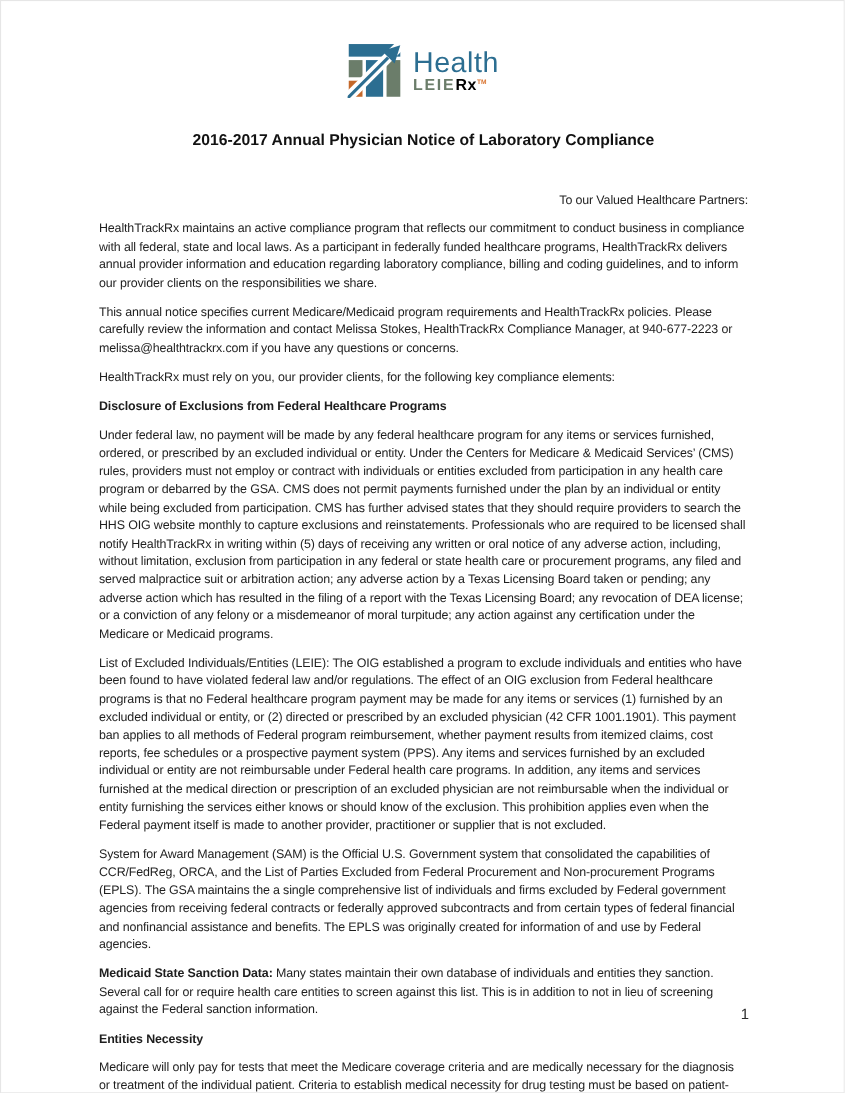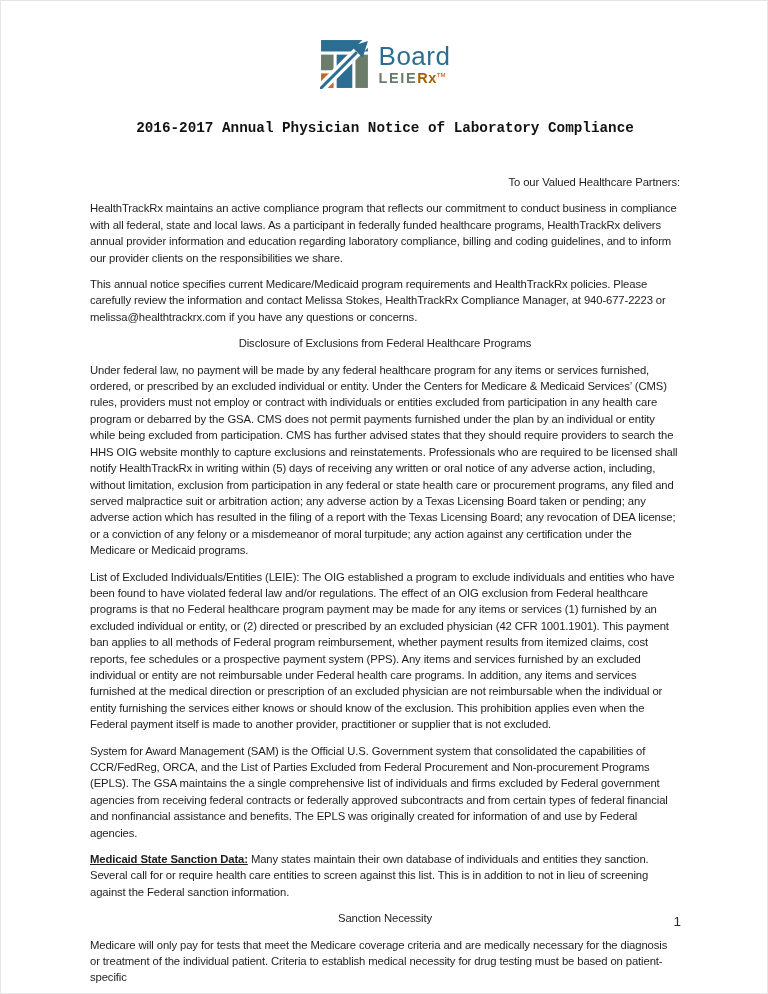--- a/index.html
+++ b/index.html
@@ -32,46 +32,45 @@
     letter-spacing: 0.5px;
     color: #2c6e91;
   }
   .brand-bottom {
     font-size: 14.5px;
     font-weight: bold;
     letter-spacing: 1.6px;
     margin-top: 2px;
     color: #6b7d6a;
   }
-  .brand-rx { color: #a16207; letter-spacing: 0.5px; }
+  .brand-rx { color: #000000; letter-spacing: 0.5px; }
   .brand-tm {
     color: #d9732e;
     font-size: 6px;
     vertical-align: super;
     font-weight: bold;
     letter-spacing: 0;
   }
   .doc-title {
     text-align: center;
     font-weight: bold;
     font-size: 14.3px;
     color: #121212;
     margin: 31px 0 0 0;
-    font-family: Liberation Mono, monospace;
   }
   .salutation { margin-top: 38px !important; text-align: right; }
   p.body-par {
     font-size: 11.3px;
     line-height: 16.4px;
     letter-spacing: -0.12px;
     margin: 0 0 10px 0;
     color: #1e1e1e;
   }
-  p.body-par.heading { font-weight: normal; text-align: center; }
-  .bold-lead { font-weight: bold; text-decoration: underline; }
+  p.body-par.heading { font-weight: bold; }
+  .bold-lead { font-weight: bold; }
   .page-number {
     position: absolute;
     right: 86px;
     top: 913px;
     font-size: 13.5px;
     color: #2a2a2a;
   }
 </style>
 </head>
 <body>
@@ -86,44 +85,45 @@
           <rect x="1" y="15" width="12" height="15" fill="#6b7d6a"></rect>
           <rect x="1" y="33" width="12" height="14" fill="#c4682a"></rect>
           <rect x="16" y="15" width="15" height="32" fill="#2c6e91"></rect>
           <rect x="34" y="15" width="12" height="32" fill="#6b7d6a"></rect>
           <rect x="-22" y="19.5" width="92" height="9" fill="#ffffff" transform="rotate(-45 24 24)"></rect>
           <rect x="-14" y="22.7" width="54" height="2.8" fill="#2c6e91" transform="rotate(-45 24 24)"></rect>
           <polygon points="46,2 30,7 41,18" fill="#2c6e91"></polygon>
         </svg>
       </span>
       <span class="logo-text">
-        <div class="brand-top">Board</div>
+        <div class="brand-top">Health</div>
         <div class="brand-bottom"><span>LEIE</span><span class="brand-rx">Rx</span><span class="brand-tm">TM</span></div>
       </span>
     </div>
 
     <div class="doc-title">2016-2017 Annual Physician Notice of Laboratory Compliance</div>
 
     <p class="body-par salutation">To our Valued Healthcare Partners:</p>
 
     <p class="body-par">HealthTrackRx maintains an active compliance program that reflects our commitment to conduct business in compliance with all federal, state and local laws.  As a participant in federally funded healthcare programs, HealthTrackRx delivers annual provider information and education regarding laboratory compliance, billing and coding guidelines, and to inform our provider clients on the responsibilities we share.</p>
 
     <p class="body-par">This annual notice specifies current Medicare/Medicaid program requirements and HealthTrackRx policies.  Please carefully review the information and contact Melissa Stokes, HealthTrackRx Compliance Manager, at 940-677-2223 or melissa@healthtrackrx.com if you have any questions or concerns.</p>
 
+    <p class="body-par">HealthTrackRx must rely on you, our provider clients, for the following key compliance elements:</p>
 
     <p class="body-par heading">Disclosure of Exclusions from Federal Healthcare Programs</p>
 
     <p class="body-par">Under federal law, no payment will be made by any federal healthcare program for any items or services furnished, ordered, or prescribed by an excluded individual or entity.  Under the Centers for Medicare &amp; Medicaid Services’ (CMS) rules, providers must not employ or contract with individuals or entities excluded from participation in any health care program or debarred by the GSA.  CMS does not permit payments furnished under the plan by an individual or entity while being excluded from participation.  CMS has further advised states that they should require providers to search the HHS OIG website monthly to capture exclusions and reinstatements.  Professionals who are required to be licensed shall notify HealthTrackRx in writing within (5) days of receiving any written or oral notice of any adverse action, including, without limitation, exclusion from participation in any federal or state health care or procurement programs, any filed and served malpractice suit or arbitration action; any adverse action by a Texas Licensing Board taken or pending; any adverse action which has resulted in the filing of a report with the Texas Licensing Board; any revocation of DEA license; or a conviction of any felony or a misdemeanor of moral turpitude; any action against any certification under the Medicare or Medicaid programs.</p>
 
     <p class="body-par">List of Excluded Individuals/Entities (LEIE): The OIG established a program to exclude individuals and entities who have been found to have violated federal law and/or regulations.  The effect of an OIG exclusion from Federal healthcare programs is that no Federal healthcare program payment may be made for any items or services (1) furnished by an excluded individual or entity, or (2) directed or prescribed by an excluded physician (42 CFR 1001.1901).  This payment ban applies to all methods of Federal program reimbursement, whether payment results from itemized claims, cost reports, fee schedules or a prospective payment system (PPS). Any items and services furnished by an excluded individual or entity are not reimbursable under Federal health care programs. In addition, any items and services furnished at the medical direction or prescription of an excluded physician are not reimbursable when the individual or entity furnishing the services either knows or should know of the exclusion. This prohibition applies even when the Federal payment itself is made to another provider, practitioner or supplier that is not excluded.</p>
 
     <p class="body-par">System for Award Management (SAM) is the Official U.S. Government system that consolidated the capabilities of CCR/FedReg, ORCA, and the List of Parties Excluded from Federal Procurement and Non-procurement Programs (EPLS).  The GSA maintains the a single comprehensive list of individuals and firms excluded by Federal government agencies from receiving federal contracts or federally approved subcontracts and from certain types of federal financial and nonfinancial assistance and benefits. The EPLS was originally created for information of and use by Federal agencies.</p>
 
     <p class="body-par"><span class="bold-lead">Medicaid State Sanction Data:</span><span>  Many states maintain their own database of individuals and entities they sanction.  Several call for or require health care entities to screen against this list.  This is in addition to not in lieu of screening against the Federal sanction information.</span></p>
 
-    <p class="body-par heading">Sanction Necessity</p>
+    <p class="body-par heading">Entities Necessity</p>
 
     <p class="body-par">Medicare will only pay for tests that meet the Medicare coverage criteria and are medically necessary for the diagnosis or treatment of the individual patient.  Criteria to establish medical necessity for drug testing must be based on patient-specific</p>
 
   </div>
 
   <div class="page-number">1</div>
 </div>
 
 </body></html>

